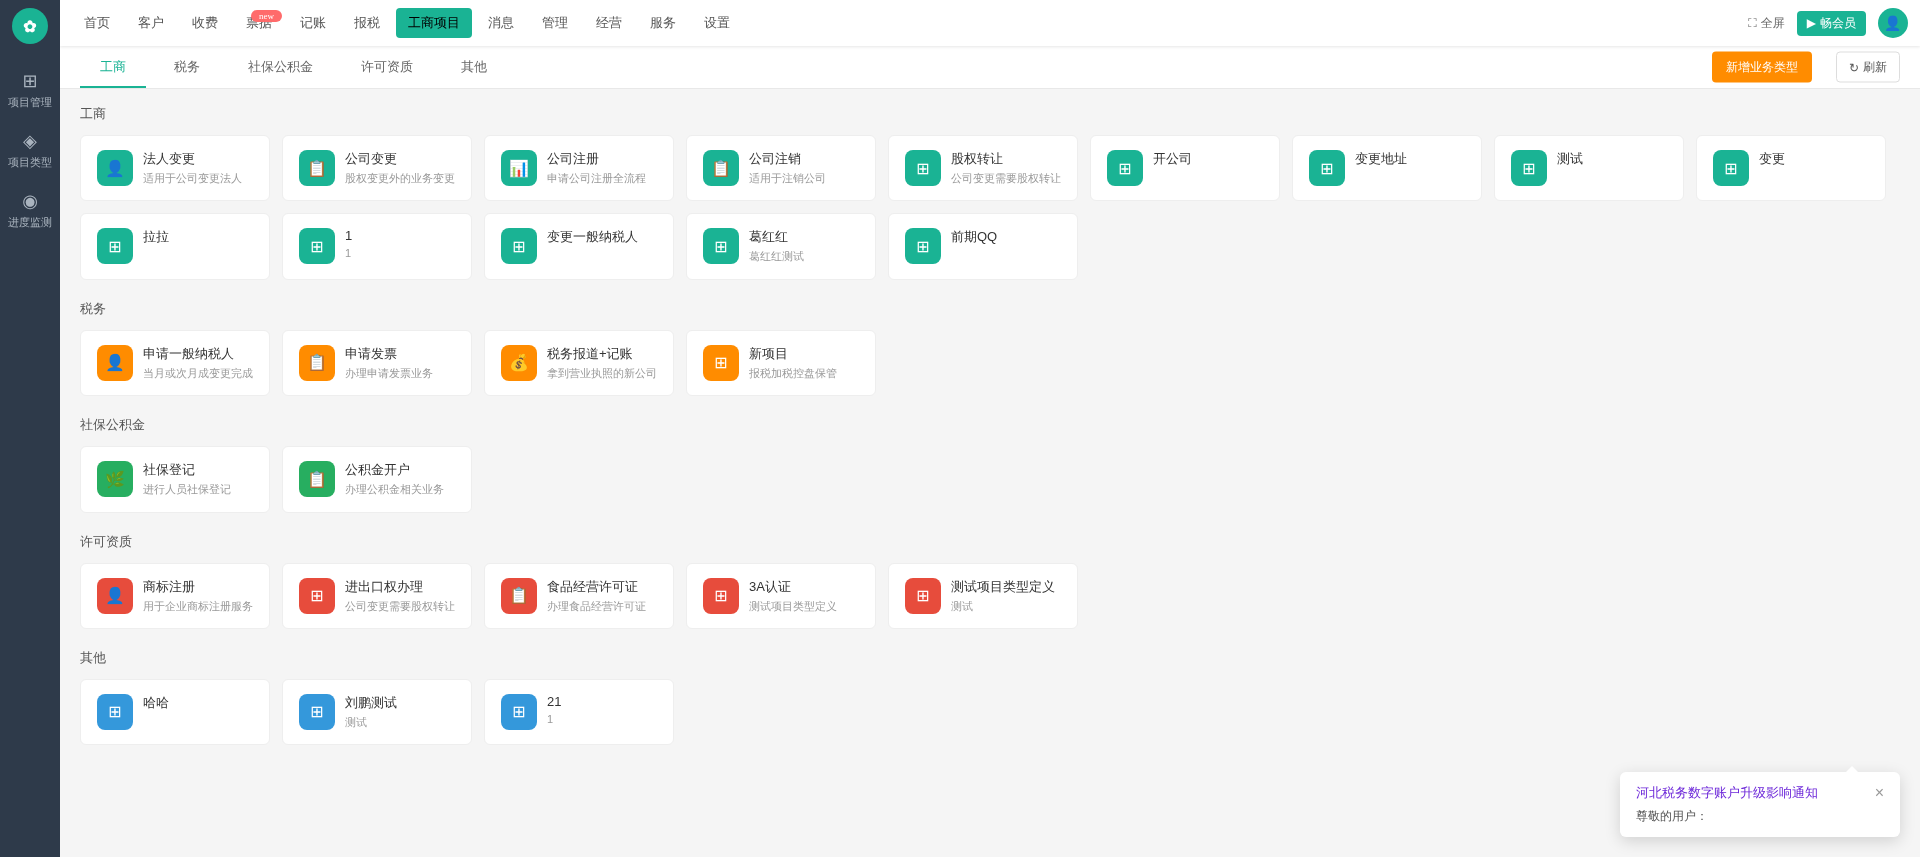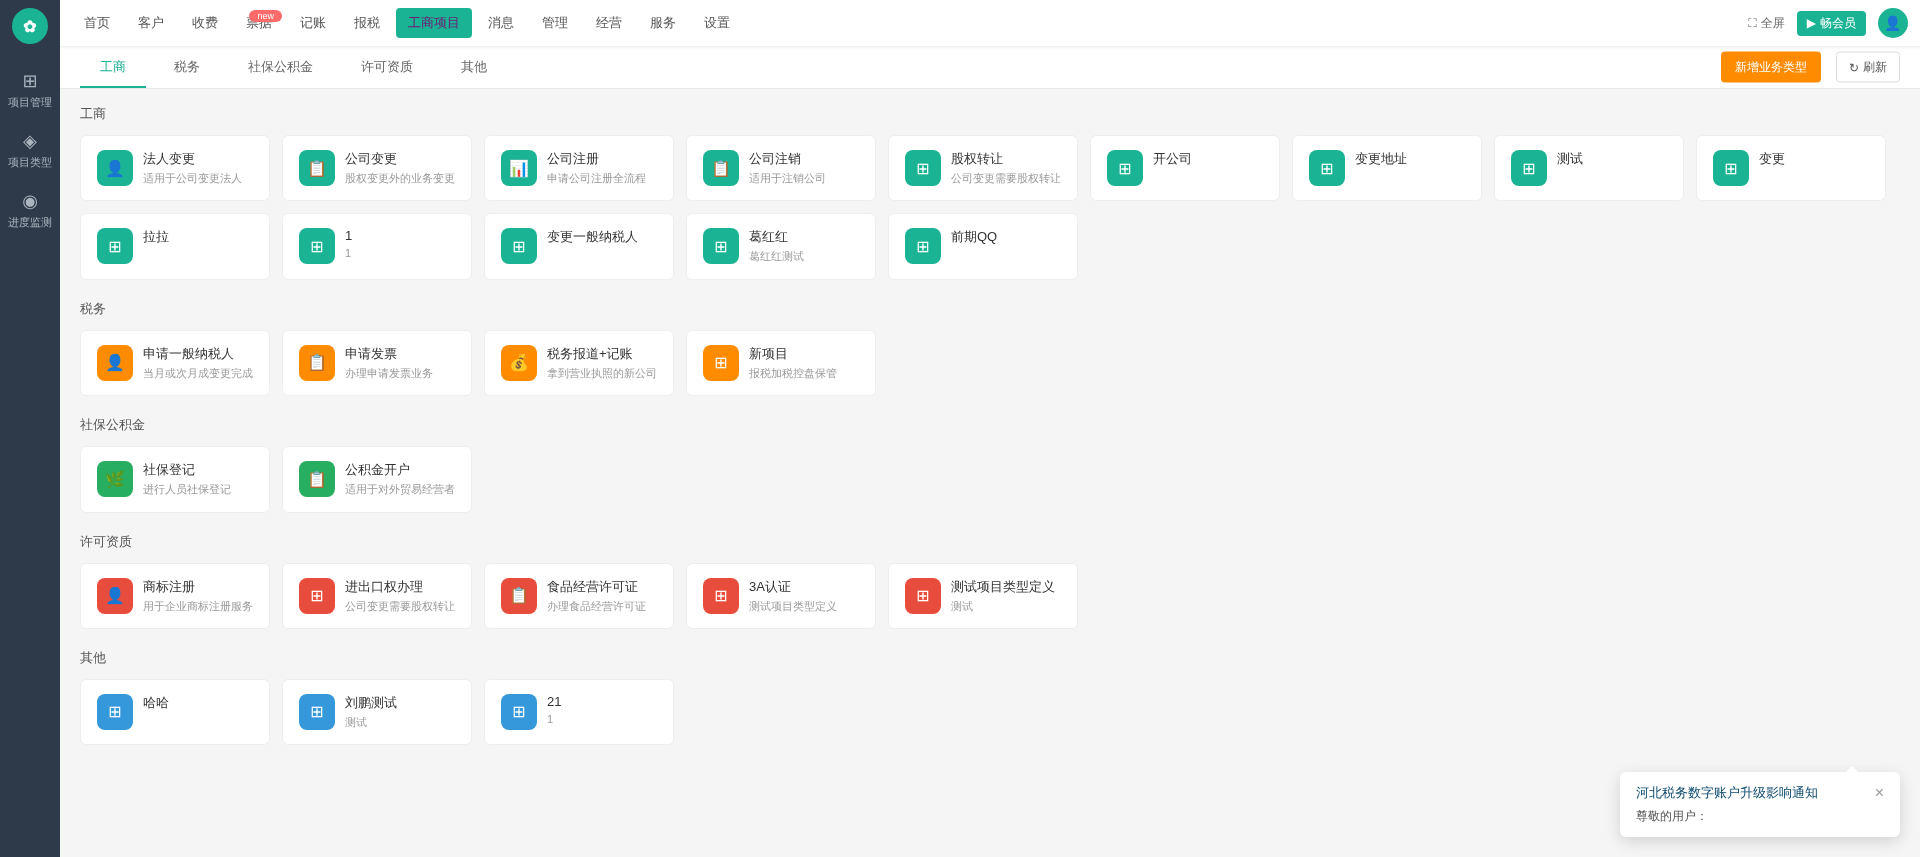--- a/index.html
+++ b/index.html
@@ -58,33 +58,34 @@
       box-shadow: 0 1px 3px rgba(0,0,0,0.1);
       flex-shrink: 0;
       position: relative;
       z-index: 10;
     }
     .nav-items {
       display: flex;
       align-items: flex-end;
       gap: 4px;
       flex: 1;
+      font-family: Liberation Serif, serif;
     }
     .nav-item {
       padding: 6px 12px;
       cursor: pointer;
       color: #555;
       font-size: 13px;
       border-radius: 4px;
       position: relative;
       white-space: nowrap;
     }
     .nav-item.active {
       background: #1ab394;
-      color: #701a75;
+      color: #000000;
       border-radius: 4px;
     }
     .nav-badge {
       position: absolute;
       top: 2px;
       right: 2px;
       background: #ff6b6b;
       color: white;
       font-size: 9px;
       padding: 1px 8px;
@@ -145,21 +146,21 @@
       color: #1ab394;
       border-bottom: 2px solid #1ab394;
       font-weight: 500;
     }
     .tabs-actions {
       position: absolute;
       right: 20px;
       top: 50%;
       transform: translateY(-50%);
       display: flex;
-      gap: 15px;
+      gap: 24px;
     }
     .btn-new-type {
       background: #ff8c00;
       color: white;
       border: none;
       padding: 6px 14px;
       border-radius: 4px;
       cursor: pointer;
       font-size: 12px;
     }
@@ -254,21 +255,21 @@
       font-size: 12px;
       color: #555;
       z-index: 1000;
     }
     .notification-header {
       display: flex;
       justify-content: space-between;
       align-items: center;
       margin-bottom: 6px;
     }
-    .notification-title { font-weight: 500; color: #0c4a6e; font-size: 13px; }
+    .notification-title { font-weight: 500; color: #6d28d9; font-size: 13px; }
     .notification-close { cursor: pointer; color: #999; font-size: 16px; }
   </style>
 </head>
 <body>
 
 <div class="sidebar">
   <div class="sidebar-logo">✿</div>
   <div class="sidebar-item">
     <span class="icon">⊞</span>
     <span>项目管理</span>
@@ -475,21 +476,21 @@
             <div class="card-icon green">🌿</div>
             <div class="card-text">
               <div class="card-title">社保登记</div>
               <div class="card-desc">进行人员社保登记</div>
             </div>
           </div>
           <div class="card">
             <div class="card-icon green">📋</div>
             <div class="card-text">
               <div class="card-title">公积金开户</div>
-              <div class="card-desc">适用于对外贸易经营者</div>
+              <div class="card-desc">办理公积金相关业务</div>
             </div>
           </div>
         </div>
       </div>
 
       <div class="section">
         <div class="section-title">许可资质</div>
         <div class="cards-grid">
           <div class="card">
             <div class="card-icon red">👤</div>

